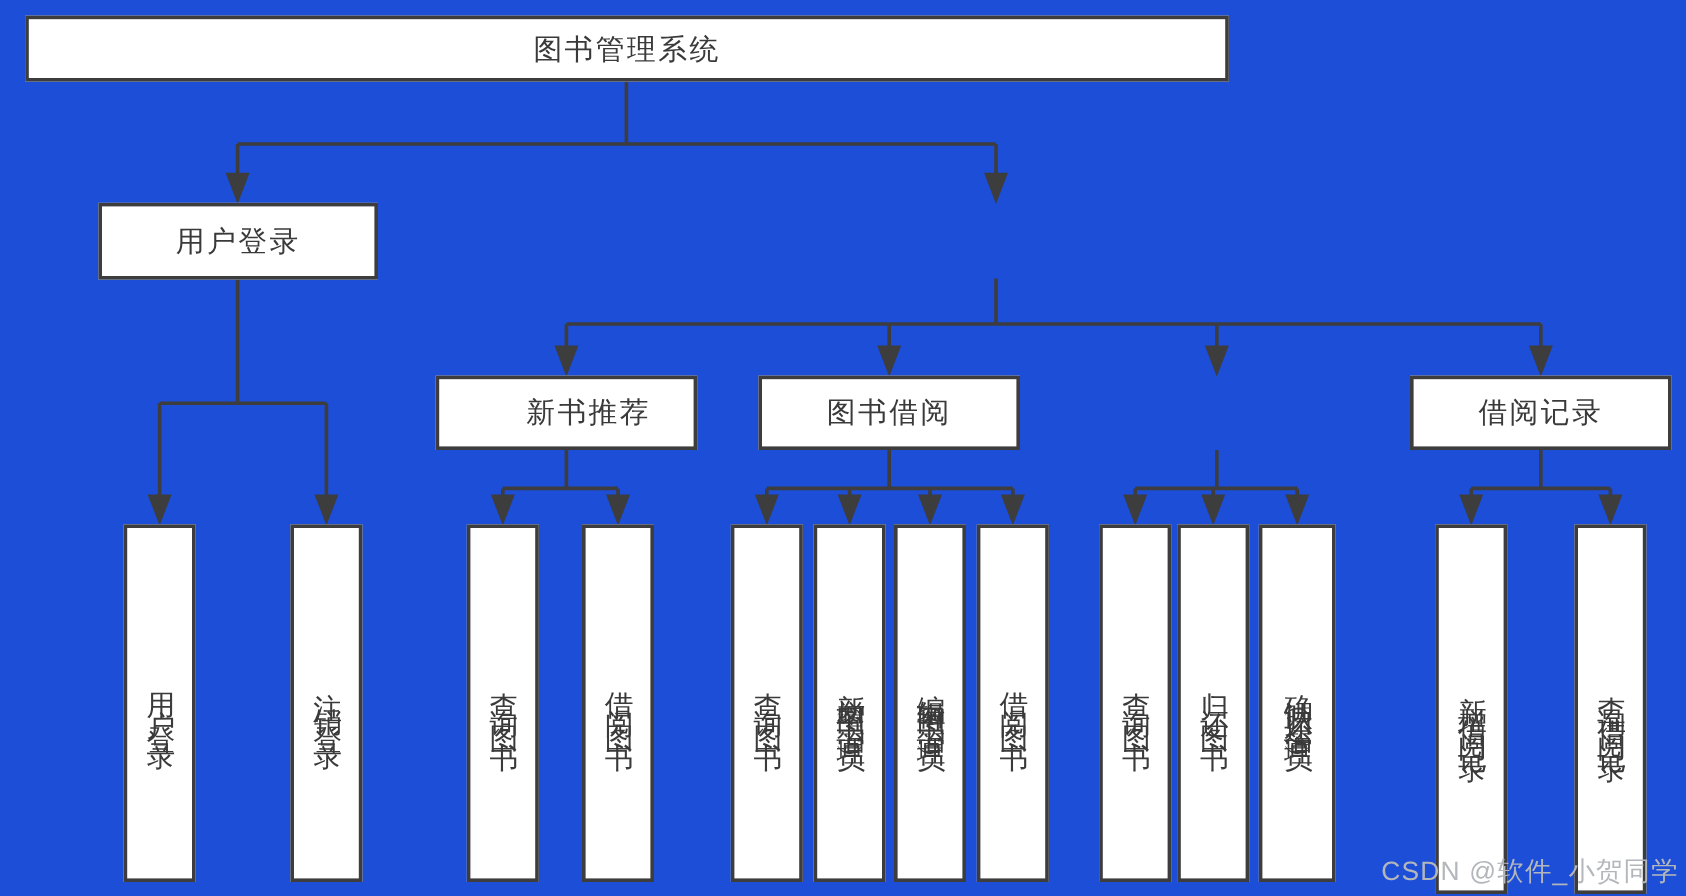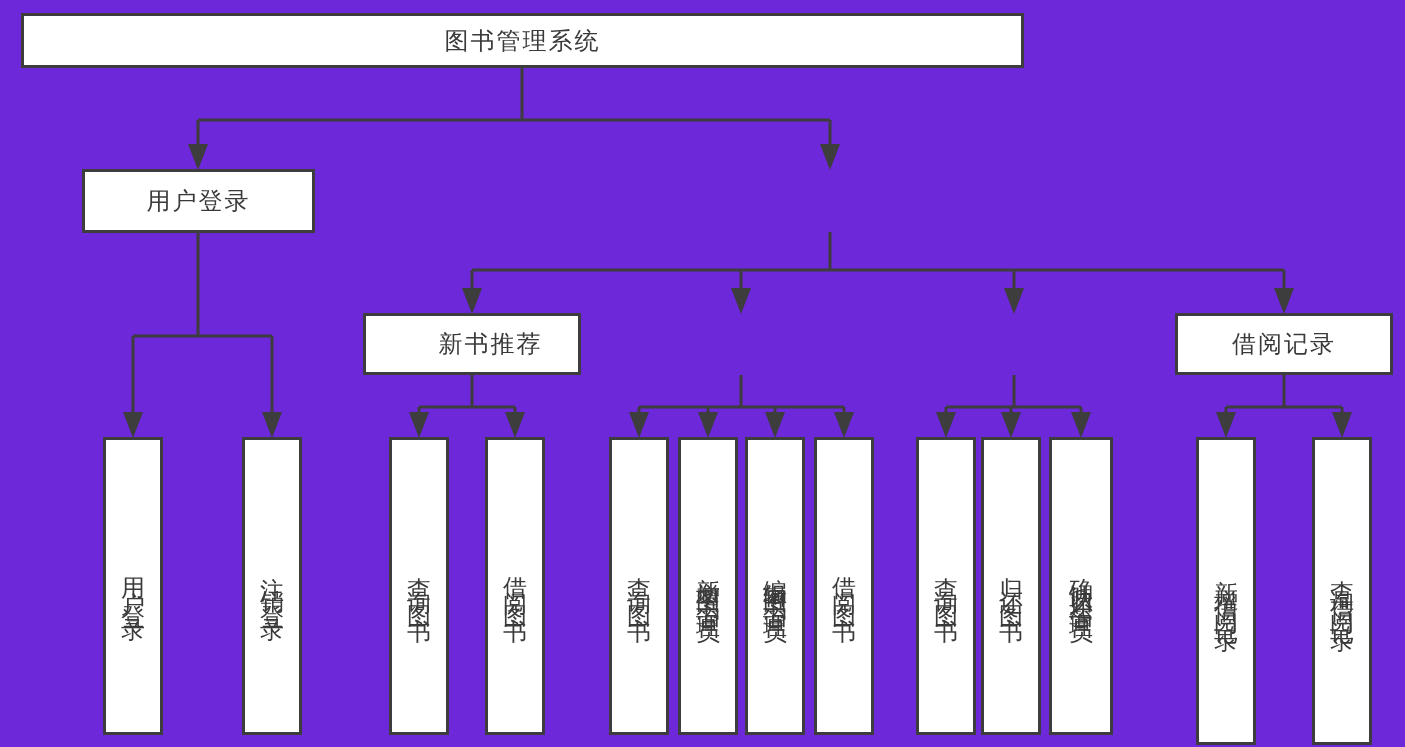--- a/index.html
+++ b/index.html
@@ -1,20 +1,20 @@
 <!DOCTYPE html>
 <html><head>
 <meta charset="utf-8">
 <style>
   html, body { margin: 0; padding: 0; background: #ffffff; }
   #stage {
     position: relative;
     width: 1405px;
     height: 747px;
-    background: #6d28d9;
+    background: #1d4ed8;
     overflow: hidden;
     font-family: Liberation Sans, sans-serif;
   }
   #connectors {
     position: absolute;
     left: 0; top: 0;
     width: 1405px; height: 747px;
     pointer-events: none;
   }
   #connectors path {
@@ -97,20 +97,21 @@
     <path d="M1284 375 V407 M1226 407 H1342 M1226 407 V418 M1342 407 V418"></path>
     <polygon points="1216,412 1236,412 1226,438"></polygon>
     <polygon points="1332,412 1352,412 1342,438"></polygon>
   </svg>
 
   <div class="node h-node" style="left:21px; top:13px; width:1003px; height:55px;">图书管理系统</div>
 
   <div class="node h-node" style="left:82px; top:169px; width:233px; height:64px;">用户登录</div>
 
   <div class="node h-node" style="left:363px; top:313px; width:218px; height:62px;padding-left:37px;">新书推荐</div>
+  <div class="node h-node" style="left:632px; top:313px; width:218px; height:62px;">图书借阅</div>
   <div class="node h-node" style="left:1175px; top:313px; width:218px; height:62px;">借阅记录</div>
 
   <div class="node v-node v-short" style="left:103px; top:437px; width:60px; height:298px;">
     <span>用户登录</span>
   </div>
   <div class="node v-node v-short" style="left:242px; top:437px; width:60px; height:298px;">
     <span>注销登录</span>
   </div>
 
   <div class="node v-node v-short" style="left:389px; top:437px; width:60px; height:298px;">
@@ -143,14 +144,15 @@
     <span>确认归还（管理员）</span>
   </div>
 
   <div class="node v-node v-mid" style="left:1196px; top:437px; width:60px; height:308px;">
     <span>新增借阅记录</span>
   </div>
   <div class="node v-node v-mid" style="left:1312px; top:437px; width:60px; height:308px;">
     <span>查询借阅记录</span>
   </div>
 
+  <div id="watermark">CSDN @软件_小贺同学</div>
 
 </div>
 
 </body></html>

